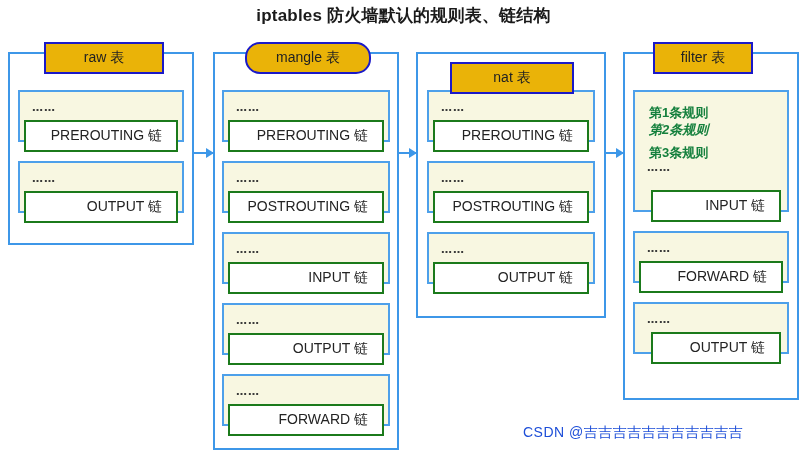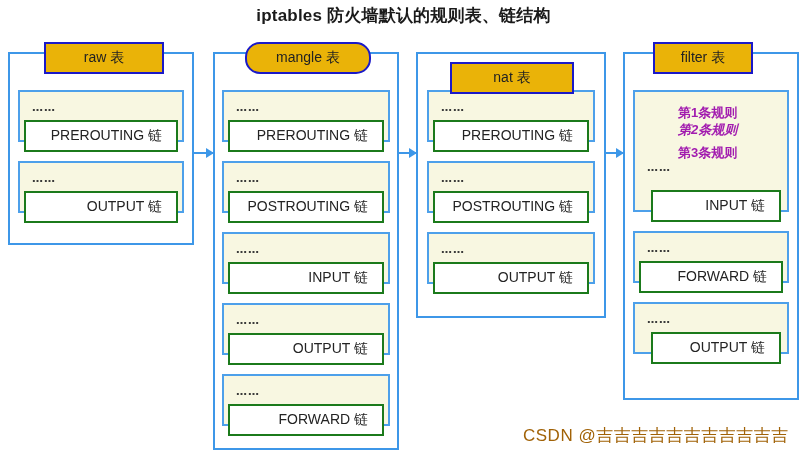--- a/index.html
+++ b/index.html
@@ -60,24 +60,23 @@
   .chain-dots{
     position:absolute;
     left:12px;
     font-family:"DejaVu Sans",sans-serif;
     font-size:11px;font-weight:bold;color:#3a3a3a;
     letter-spacing:1px;
     line-height:1;
   }
   .chain-rules{
     position:absolute;left:14px;
-    font-size:13px;font-weight:bold;color:#a21caf;
+    font-size:13px;font-weight:bold;color:#15803d;
     line-height:17px;
     white-space:nowrap;
-    margin-left:29px;
   }
 
   
   .chain-label{
     position:absolute;
     box-sizing:border-box;
     border:2px solid #1b7a1b;
     background:#ffffff;
     height:32px;
     display:flex;align-items:center;justify-content:flex-end;
@@ -99,21 +98,21 @@
     border-top:5px solid transparent;
     border-bottom:5px solid transparent;
   }
   #arrow-raw-mangle   {left:194px;top:152px;width:19px;}
   #arrow-mangle-nat   {left:399px;top:152px;width:17px;}
   #arrow-nat-filter   {left:606px;top:152px;width:17px;}
 
   
   #watermark{
     position:absolute;left:523px;top:424px;
-    font-size:17px;color:#a16207;
+    font-size:14px;color:#1d4ed8;
     white-space:nowrap;
     letter-spacing:.5px;
   }
 </style>
 </head>
 <body>
 
 <div id="diagram-title">iptables 防火墙默认的规则表、链结构</div>
 
 <div class="table-box" id="table-raw"></div>

